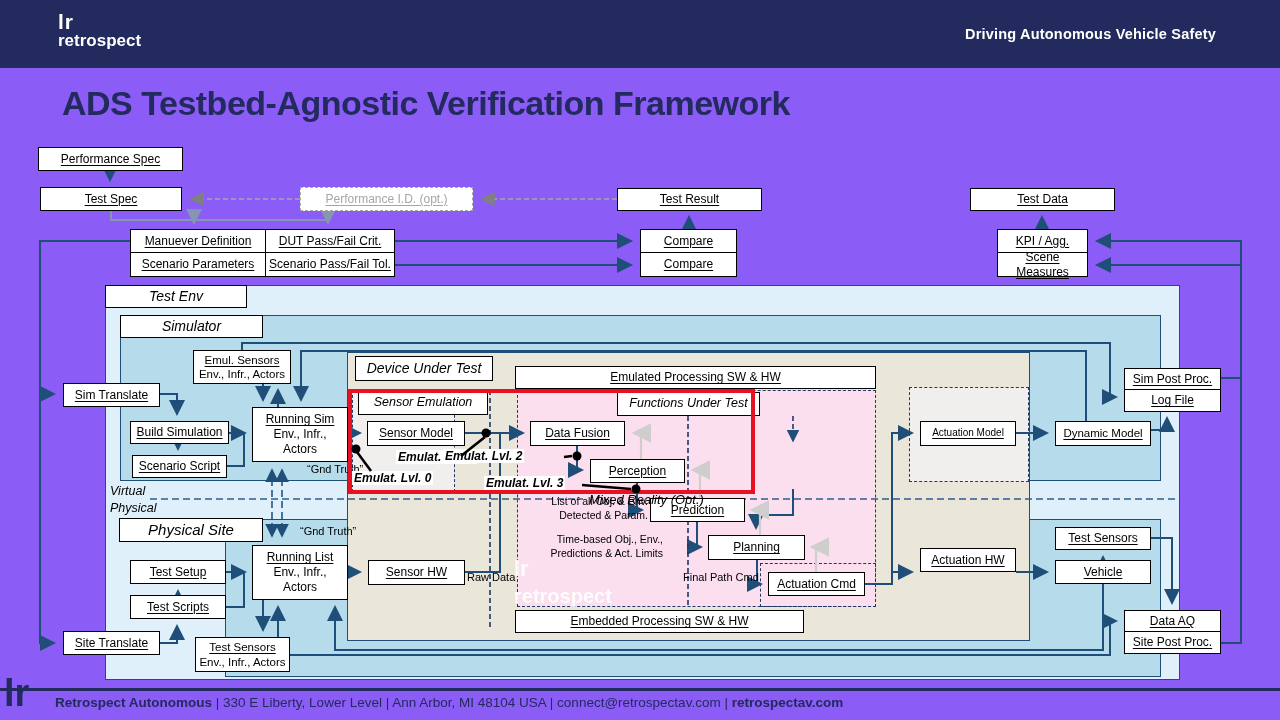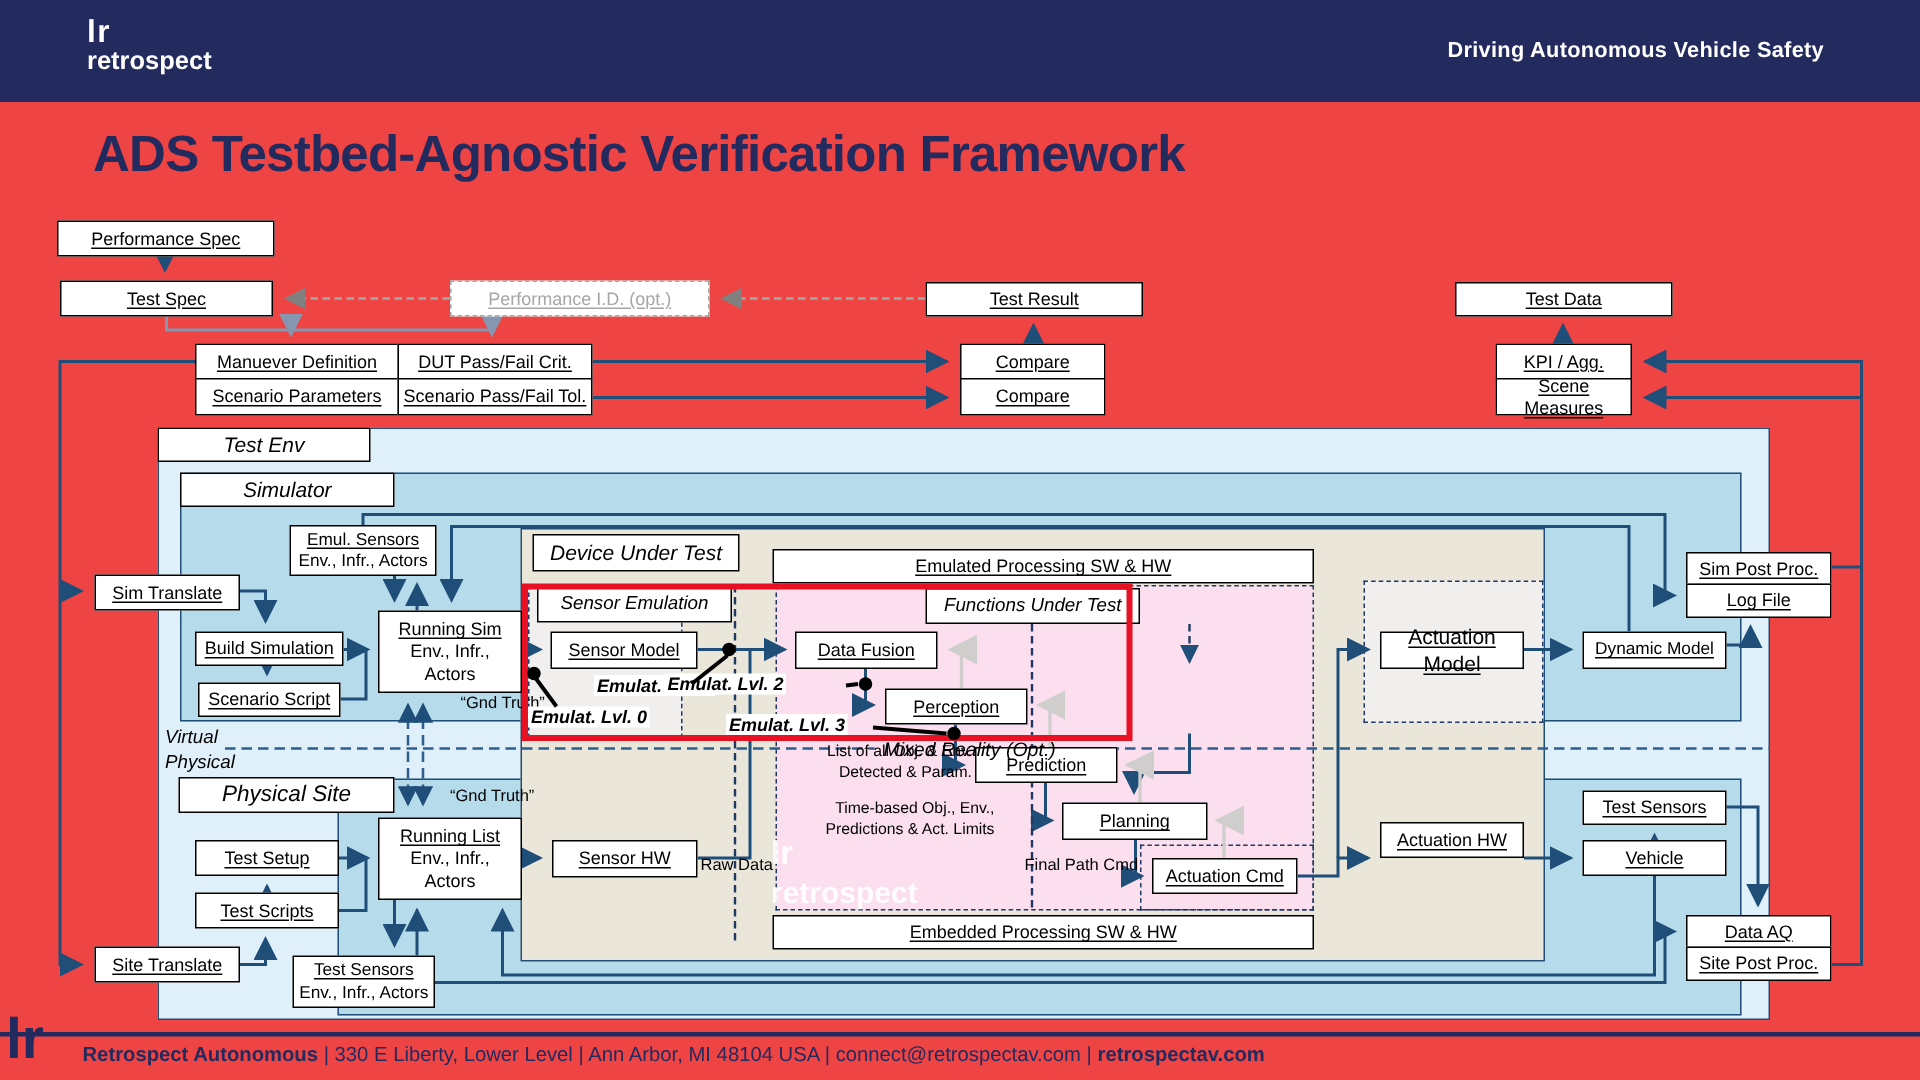--- a/index.html
+++ b/index.html
@@ -1,16 +1,16 @@
 <!DOCTYPE html>
 <html><head>
 <meta charset="utf-8">
 <style>
   html,body{margin:0;padding:0}
-  #stage{position:relative;width:1280px;height:720px;background:#ef4444;overflow:hidden;
+  #stage{position:relative;width:1280px;height:720px;background:#8b5cf6;overflow:hidden;
          font-family:"Liberation Sans",sans-serif;-webkit-font-smoothing:antialiased}
   .abs{position:absolute}
   
   .topbar{position:absolute;left:0;top:0;width:1280px;height:68px;background:#232a5e;z-index:2}
   .logomark{font-weight:bold;color:#fff;font-size:21px;line-height:1;letter-spacing:1px}
   .logoname{font-weight:bold;color:#fff;font-size:17px;line-height:1.1}
   .tagline{position:absolute;right:64px;top:26px;color:#fff;font-weight:bold;font-size:14.5px;letter-spacing:.2px}
   .pagetitle{position:absolute;left:62px;top:84px;font-size:34px;font-weight:bold;color:#222a5e;letter-spacing:-.5px;z-index:2}
   .footrule{position:absolute;left:0;top:688px;width:1280px;height:2.5px;background:#232a5e;z-index:2}
   .footer{position:absolute;left:55px;top:695px;font-size:13.5px;color:#232a5e;z-index:3;white-space:nowrap}
@@ -220,42 +220,42 @@
     </div>
   <div class="bx" style="left:358px;top:391px;width:130px;height:24px;font-size:12.5px">
       <span class="it">Sensor Emulation</span>
     </div>
   <div class="bx" style="left:617px;top:392px;width:143px;height:24px;font-size:12.5px">
       <span class="it">Functions Under Test</span>
     </div>
   <div class="bx" style="left:515px;top:366px;width:361px;height:23px">
       <span class="u">Emulated Processing SW &amp; HW</span>
     </div>
-  <div class="bx" style="left:515px;top:610px;width:361px;height:23px">
+  <div class="bx" style="left:515px;top:610px;width:289px;height:23px">
       <span class="u">Embedded Processing SW &amp; HW</span>
     </div>
 
   <div class="bx sm" style="left:193px;top:350px;width:98px;height:34px">
       <span class="u">Emul. Sensors</span>
       <span>Env., Infr., Actors</span>
     </div>
   <div class="bx" style="left:63px;top:383px;width:97px;height:24px">
       <span class="u">Sim Translate</span>
     </div>
   <div class="bx" style="left:130px;top:421px;width:99px;height:23px">
       <span class="u">Build Simulation</span>
     </div>
   <div class="bx" style="left:132px;top:455px;width:95px;height:23px">
       <span class="u">Scenario Script</span>
     </div>
   <div class="bx" style="left:252px;top:407px;width:96px;height:55px">
       <span class="u">Running Sim</span>
       <span style="width:80px">Env., Infr., Actors</span>
     </div>
-  <div class="bx" style="left:920px;top:421px;width:96px;height:25px;font-size:14px">
+  <div class="bx" style="left:920px;top:421px;width:96px;height:25px;font-size:10px">
       <span class="u">Actuation Model</span>
     </div>
   <div class="bx" style="left:1055px;top:421px;width:96px;height:25px;font-size:11.5px">
       <span class="u">Dynamic Model</span>
     </div>
   <div class="bx" style="left:1124px;top:368px;width:97px;height:22px">
       <span class="u">Sim Post Proc.</span>
     </div>
   <div class="bx" style="left:1124px;top:389px;width:97px;height:23px">
       <span class="u">Log File</span>

